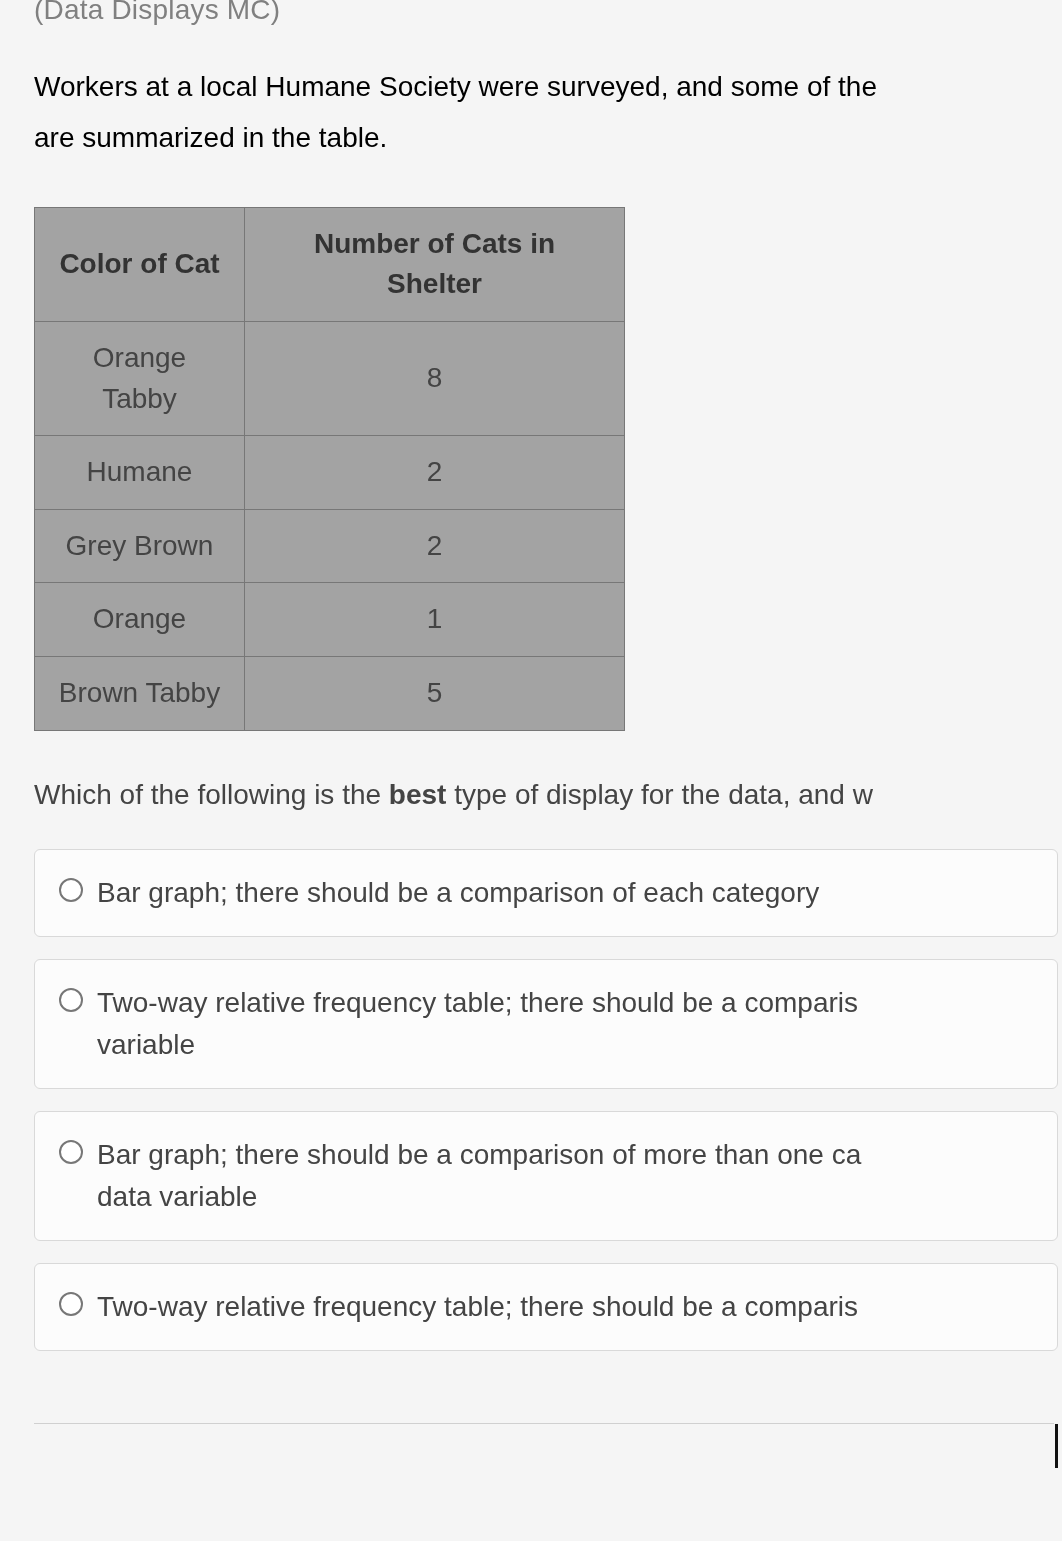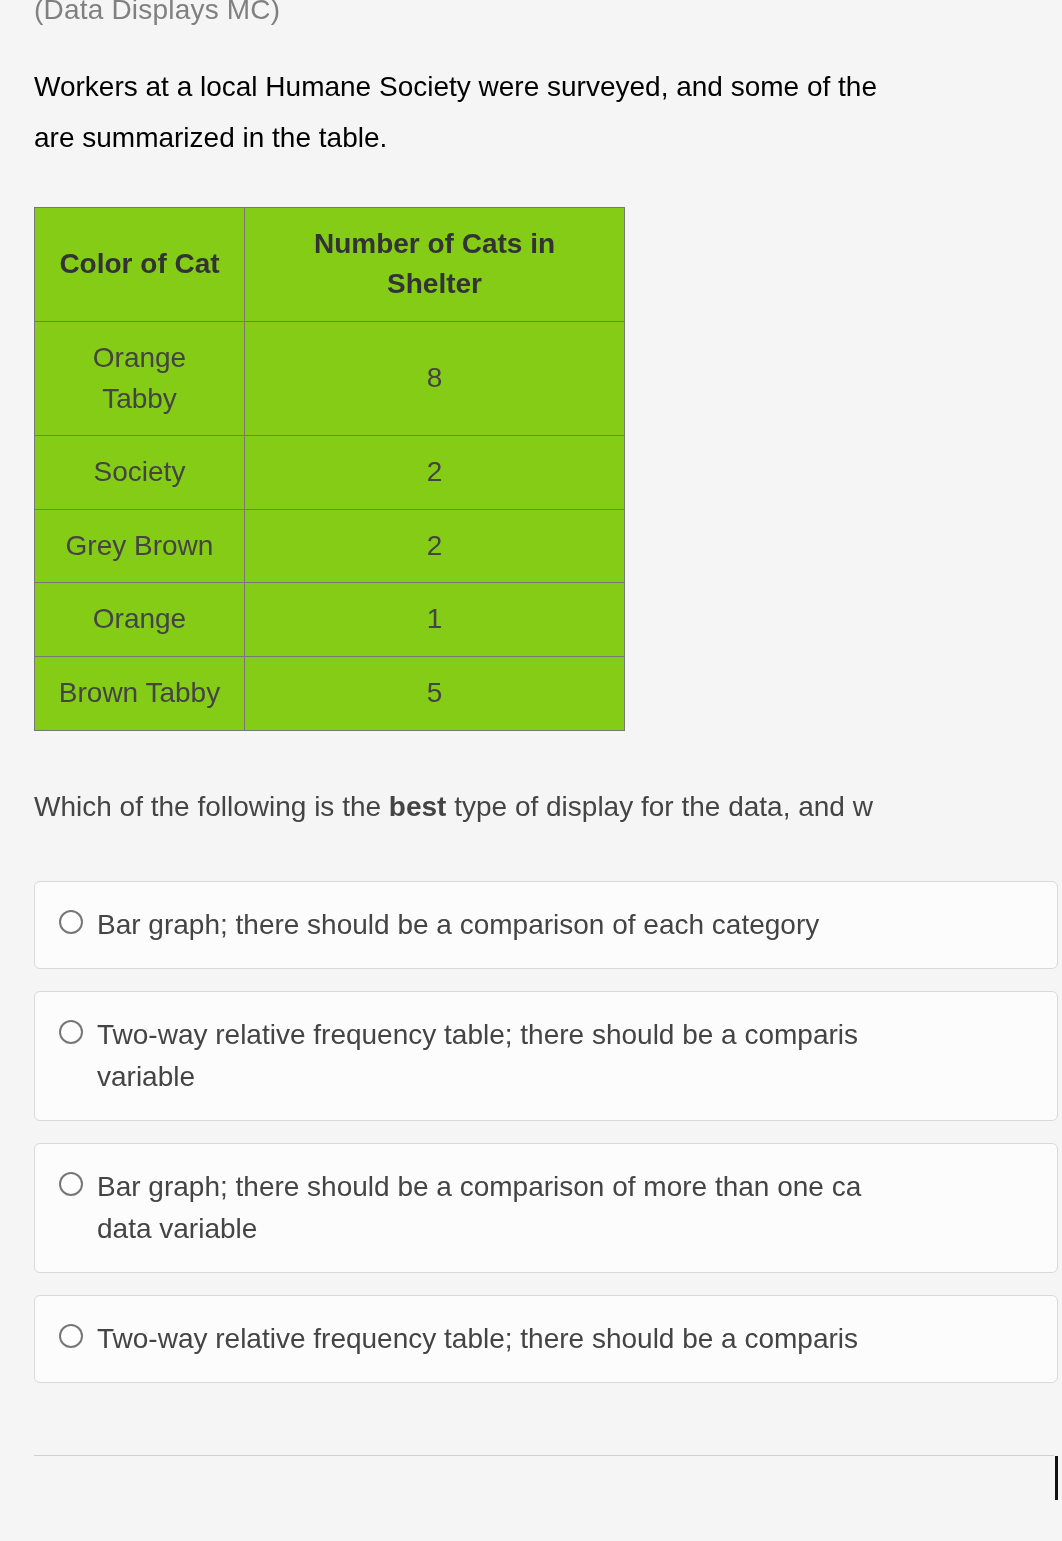--- a/index.html
+++ b/index.html
@@ -28,22 +28,22 @@
   .intro {
     color: #000000;
     margin-bottom: 48px;
     white-space: nowrap;
   }
   .intro-line2 {
     margin-top: 11px;
   }
   table.data {
     border-collapse: collapse;
-    background: #84cc16;
-    margin-bottom: 56px;
+    background: #a3a3a3;
+    margin-bottom: 44px;
   }
   table.data th, table.data td {
     border: 1.5px solid #777;
     padding: 16px 18px;
     text-align: center;
     color: #444;
     font-weight: 400;
   }
   table.data th {
     font-weight: 700;
@@ -51,21 +51,21 @@
     color: #333;
   }
   table.data th:first-child {
     width: 210px;
   }
   table.data th:nth-child(2) {
     width: 380px;
   }
   .question {
     color: #444;
-    margin-bottom: 54px;
+    margin-bottom: 34px;
     white-space: nowrap;
   }
   .question b { font-weight: 700; }
   .options {
     display: flex;
     flex-direction: column;
     gap: 22px;
   }
   .option {
     background: #fcfcfc;
@@ -134,21 +134,21 @@
         <th>Color of Cat</th>
         <th>Number of Cats in Shelter</th>
       </tr>
     </thead>
     <tbody>
       <tr>
         <td>Orange Tabby</td>
         <td>8</td>
       </tr>
       <tr>
-        <td>Society</td>
+        <td>Humane</td>
         <td>2</td>
       </tr>
       <tr>
         <td>Grey Brown</td>
         <td>2</td>
       </tr>
       <tr>
         <td>Orange</td>
         <td>1</td>
       </tr>

